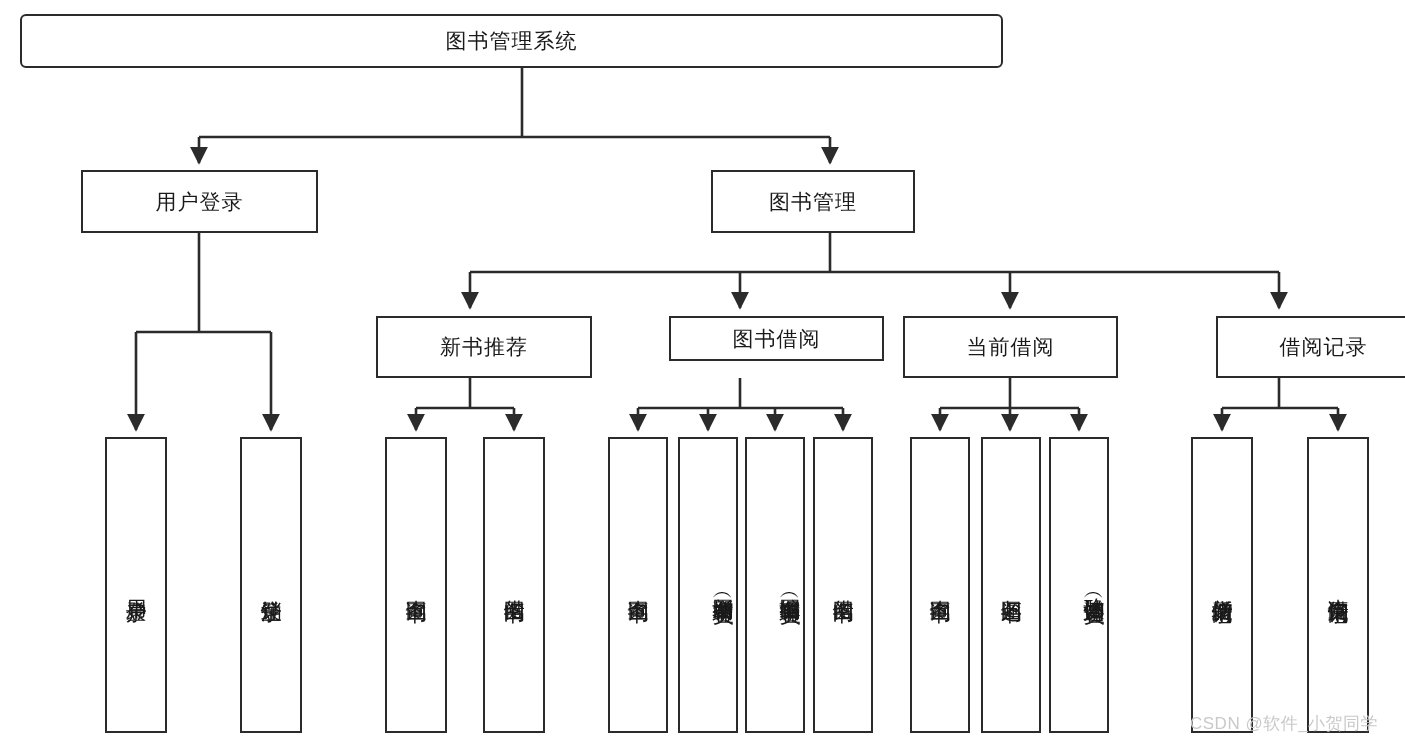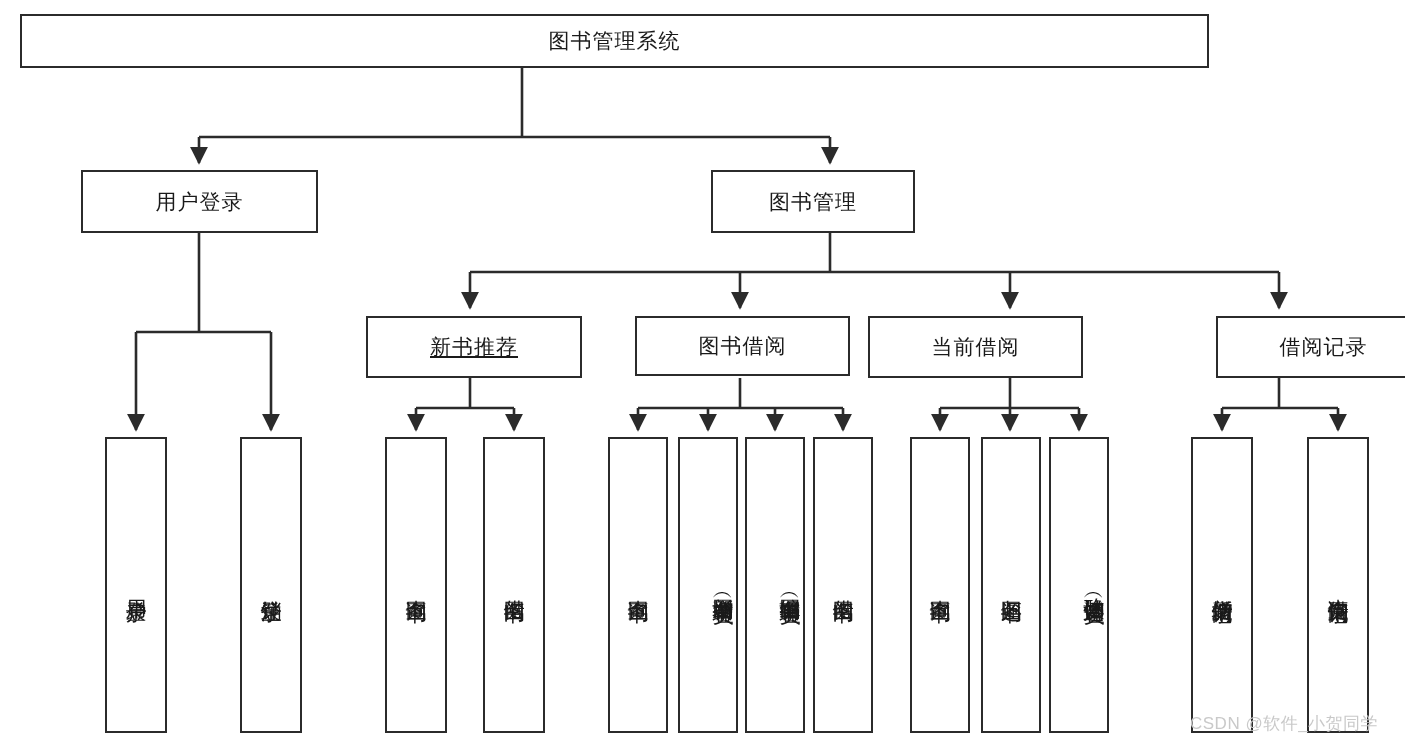--- a/index.html
+++ b/index.html
@@ -117,38 +117,38 @@
       <path d="M 1010 408 L 1010 430" marker-end="url(#arw)"></path>
       <path d="M 1079 408 L 1079 430" marker-end="url(#arw)"></path>
 
       <path d="M 1279 378 L 1279 408"></path>
       <path d="M 1222 408 L 1338 408"></path>
       <path d="M 1222 408 L 1222 430" marker-end="url(#arw)"></path>
       <path d="M 1338 408 L 1338 430" marker-end="url(#arw)"></path>
     </g>
   </svg>
 
-  <div class="node node-h" style="left:20px; top:14px; width:1189px; height:54px;">
+  <div class="node node-h" style="left:20px; top:14px; width:983px; height:54px;border-radius:6px;">
     <span>图书管理系统</span>
   </div>
 
   <div class="node node-h" style="left:81px; top:170px; width:237px; height:63px;">
     <span>用户登录</span>
   </div>
   <div class="node node-h" style="left:711px; top:170px; width:204px; height:63px;">
     <span>图书管理</span>
   </div>
 
-  <div class="node node-h" style="left:366px; top:316px; width:216px; height:62px;text-decoration:underline;">
+  <div class="node node-h" style="left:376px; top:316px; width:216px; height:62px;">
     <span>新书推荐</span>
   </div>
-  <div class="node node-h" style="left:635px; top:316px; width:215px; height:60px;">
+  <div class="node node-h" style="left:669px; top:316px; width:215px; height:45px;">
     <span>图书借阅</span>
   </div>
-  <div class="node node-h" style="left:868px; top:316px; width:215px; height:62px;">
+  <div class="node node-h" style="left:903px; top:316px; width:215px; height:62px;">
     <span>当前借阅</span>
   </div>
   <div class="node node-h" style="left:1172px; top:316px; width:215px; height:62px;margin-left:44px;">
     <span>借阅记录</span>
   </div>
 
   <div class="node node-v vcenter" style="left:105px; top:437px; width:62px; height:296px;">
     <span>用户登录</span>
   </div>
   <div class="node node-v vcenter" style="left:240px; top:437px; width:62px; height:296px;">

